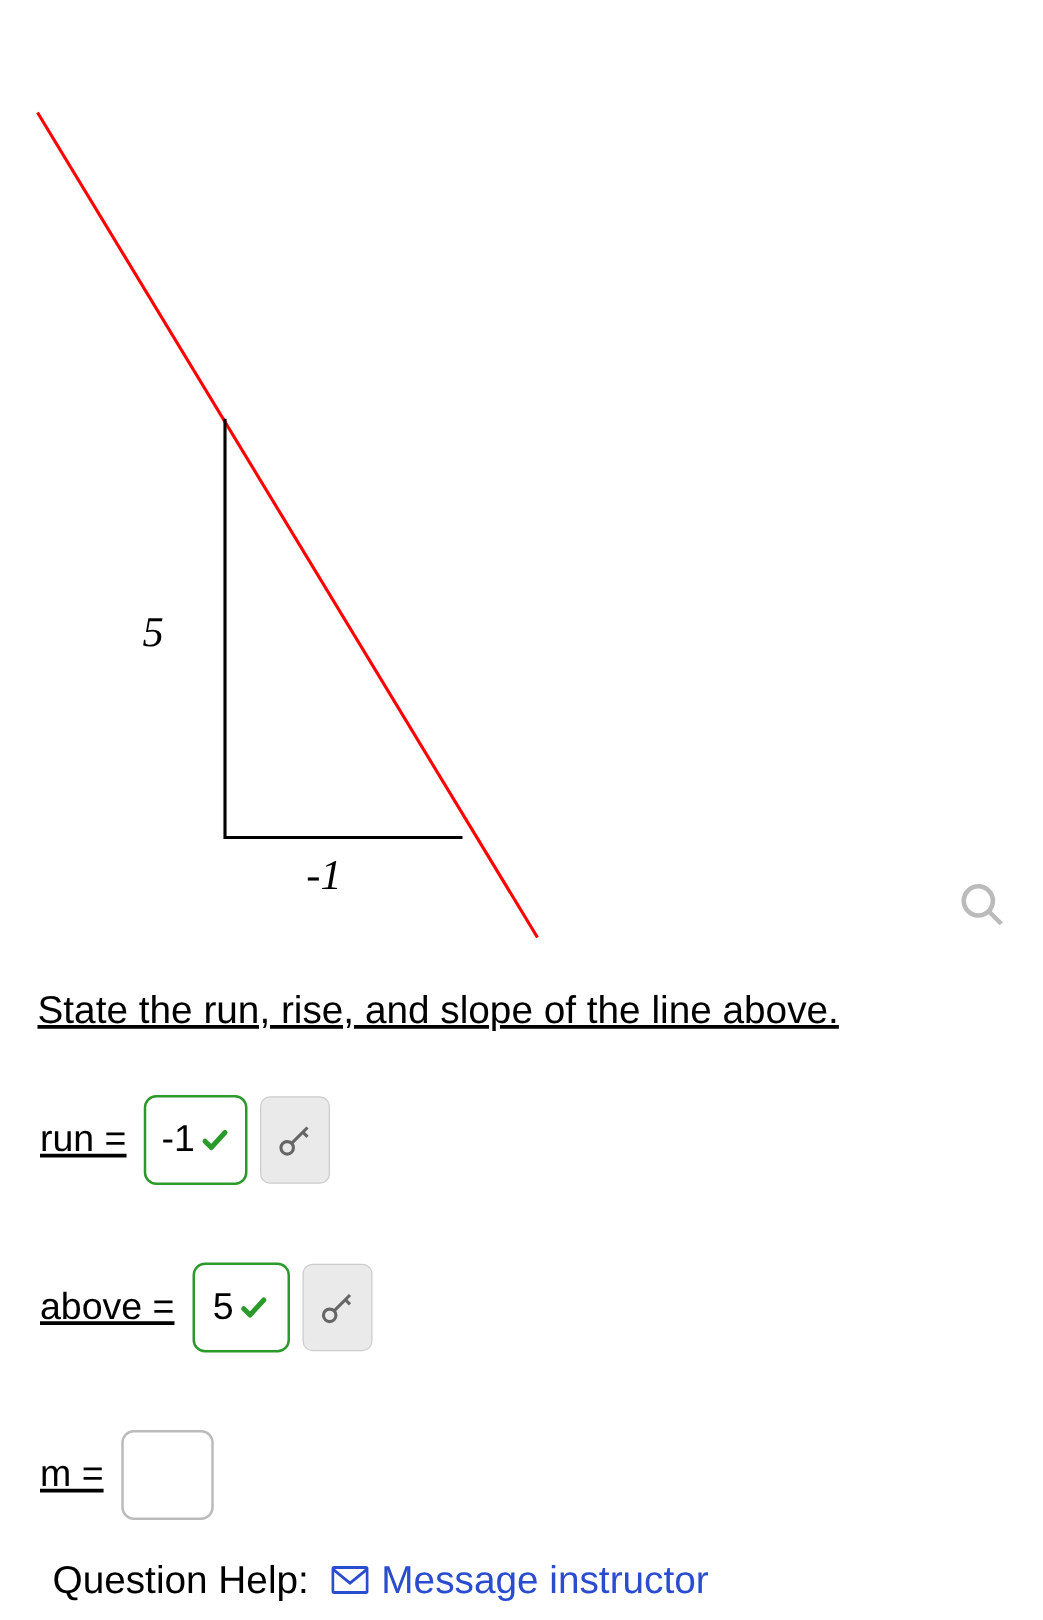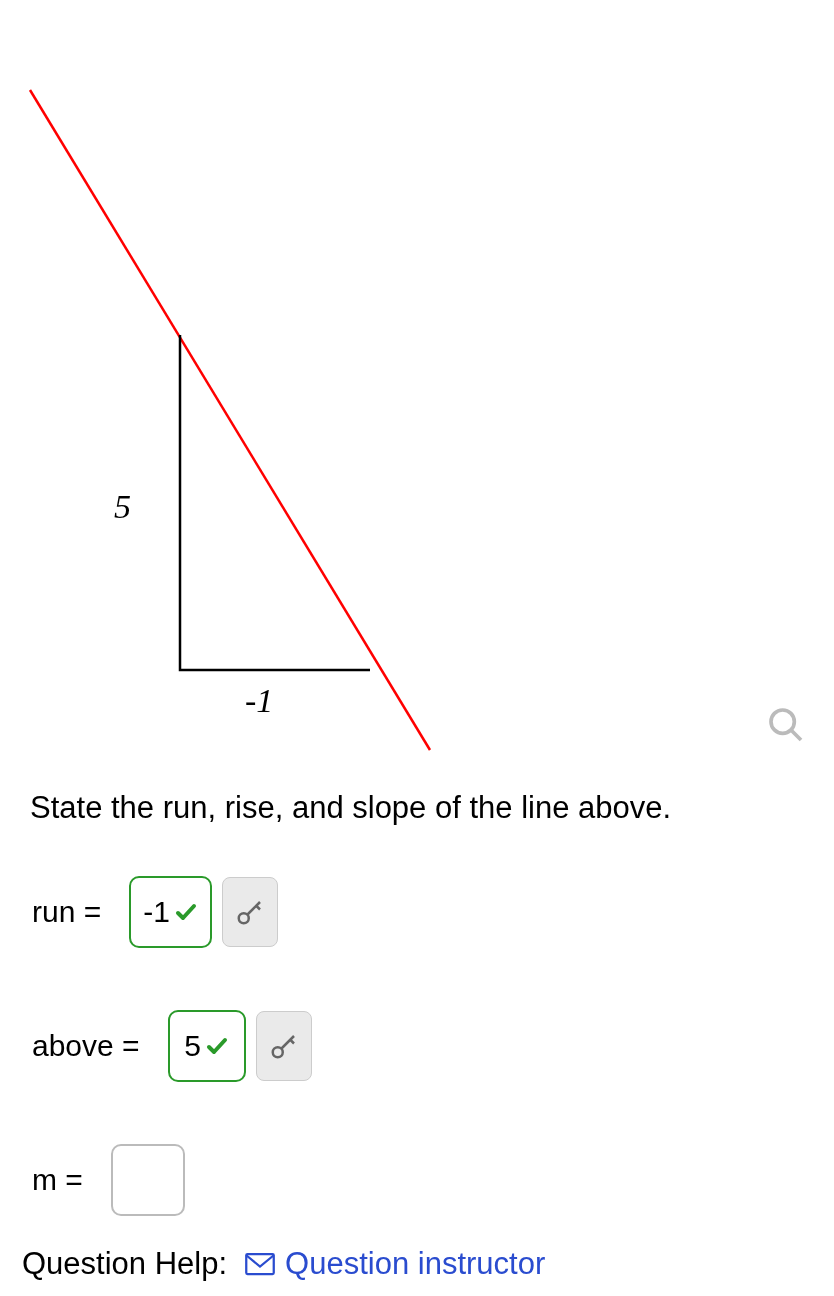--- a/index.html
+++ b/index.html
@@ -43,30 +43,32 @@
     left: 245px;
     top: 682px;
     font-family: Georgia, "Times New Roman", serif;
     font-style: italic;
     font-size: 34px;
   }
   .prompt {
     padding: 0 30px;
     margin: 30px 0 50px 0;
     font-size: 31px;
+    text-decoration: underline;
   }
   .answer-row {
     display: flex;
     align-items: center;
     padding: 0 32px;
     margin-bottom: 62px;
     font-size: 30px;
   }
   .answer-row .lbl {
-    margin-right: 22px;
+    margin-right: 8px;
+    text-decoration: underline;
   }
   .input-box {
     display: inline-flex;
     align-items: center;
     justify-content: center;
     min-width: 78px;
     height: 72px;
     padding: 0 12px;
     border: 2px solid #2a9a2a;
     border-radius: 10px;
@@ -90,21 +92,21 @@
     width: 56px;
     height: 70px;
     margin-left: 10px;
     background: #eaeaea;
     border: 1px solid #ccc;
     border-radius: 8px;
     color: #666;
     cursor: pointer;
   }
   .help-row {
-    padding: 0 22px;
+    padding: 0 42px;
     font-size: 31px;
     margin-top: 13px;
     display: flex;
     align-items: center;
     gap: 18px;
     white-space: nowrap;
     overflow: hidden;
   }
   .help-link {
     color: #2a4ccf;
@@ -182,15 +184,15 @@
   </span>
 </div>
 
 <div class="help-row">
   <span>Question Help:</span>
   <span class="help-link">
     <svg width="30" height="24" viewBox="0 0 24 18" fill="none" stroke="#2a4ccf" stroke-width="1.8">
       <rect x="1" y="1" width="22" height="16" rx="1"></rect>
       <polyline points="1,2 12,11 23,2"></polyline>
     </svg>
-    <span>Question instructor</span>
+    <span>Message instructor</span>
   </span>
 </div>
 
 </body></html>

